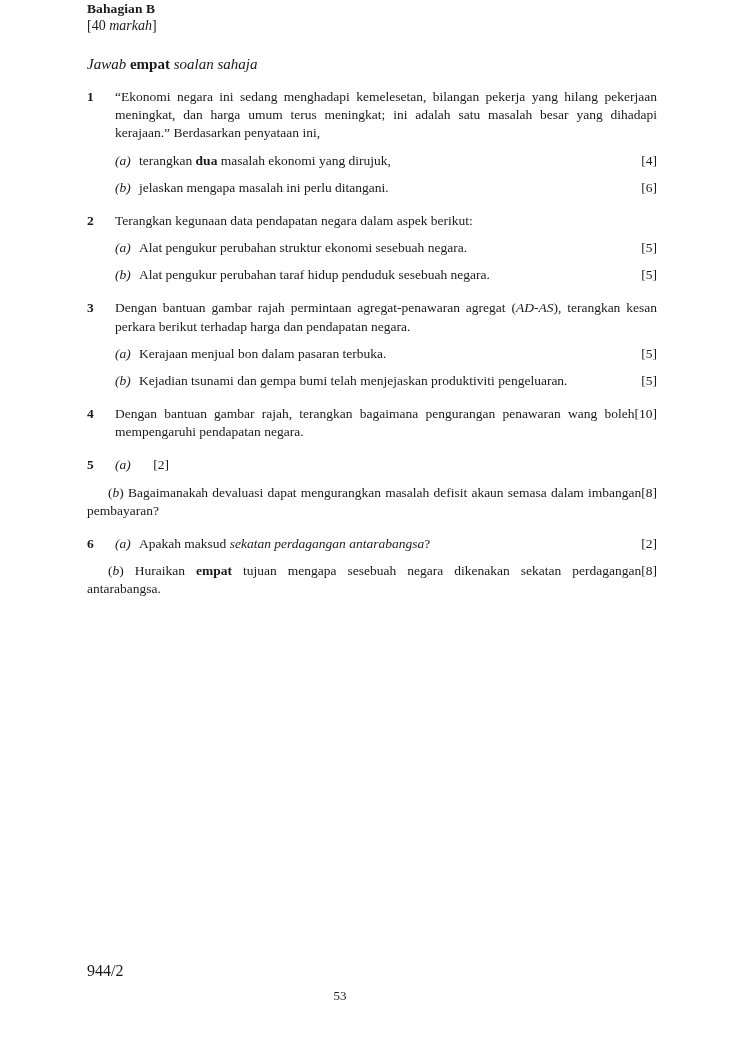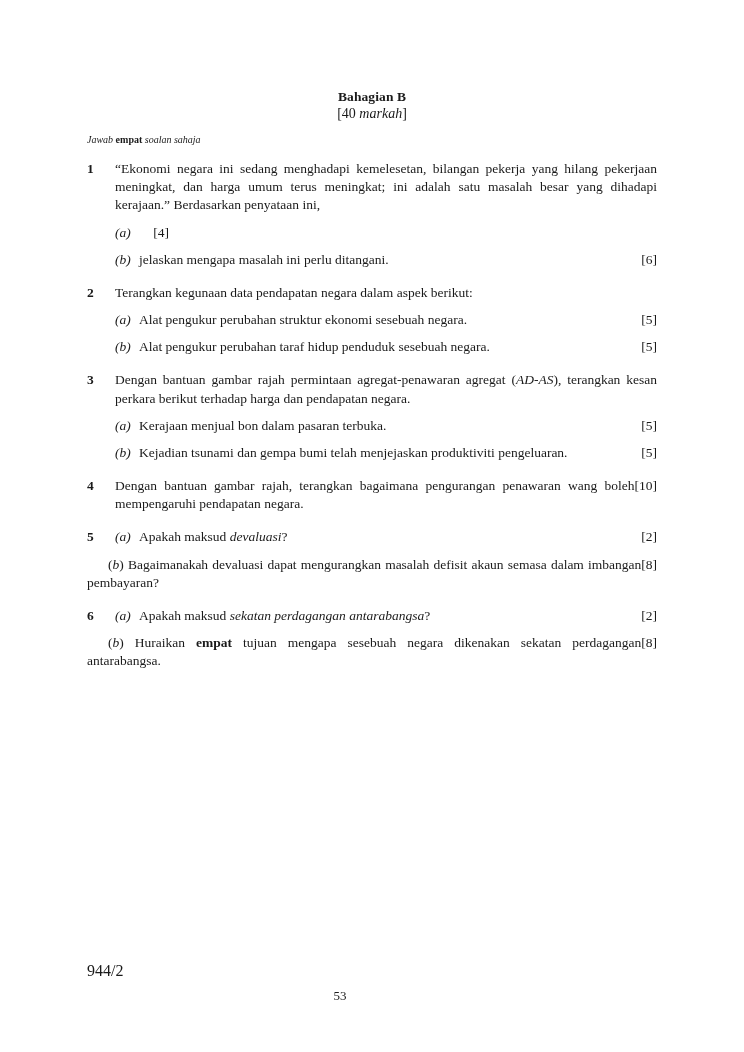--- a/index.html
+++ b/index.html
@@ -18,38 +18,37 @@
   .page {
     position: absolute;
     left: 87px;
     top: 0;
     width: 570px;
     height: 1052px;
   }
 
   
   .header {
-    text-align: center;
-    padding-top: 88px;
+    text-align: left;
     line-height: 1.28;
   }
   .header-title {
     font-size: 13.5px;
     font-weight: bold;
     letter-spacing: 0.1px;
   }
   .header-marks {
     font-size: 14px;
   }
   .header-marks .it { font-style: italic; }
 
   
   .instruction {
-    margin-top: 11px;
-    font-size: 10px;
+    margin-top: 21px;
+    font-size: 15px;
     font-style: italic;
   }
   .instruction b { font-weight: bold; font-style: normal; }
 
   
   .q-block {
     margin-top: 15px;
     font-size: 13.5px;
     line-height: 1.345;
   }
@@ -142,20 +141,21 @@
   </div>
 
   <div class="instruction"><span>Jawab </span><b>empat</b><span> soalan sahaja</span></div>
 
   <div class="q-block">
     <div class="q-stem">
       <span class="q-num">1</span><span>“Ekonomi negara ini sedang menghadapi kemelesetan, bilangan pekerja yang hilang pekerjaan meningkat, dan harga umum terus meningkat; ini adalah satu masalah besar yang dihadapi kerajaan.” Berdasarkan penyataan ini,</span>
     </div>
     <div class="sub">
       <span class="sub-label">(<span class="it">a</span>)</span>
+      <span class="sub-text"><span>terangkan </span><b>dua</b><span> masalah ekonomi yang dirujuk,</span></span>
       <span class="marks">[4]</span>
     </div>
     <div class="sub">
       <span class="sub-label">(<span class="it">b</span>)</span>
       <span class="sub-text"><span>jelaskan mengapa masalah ini perlu ditangani.</span><b></b><span></span></span>
       <span class="marks">[6]</span>
     </div>
   </div>
 
   <div class="q-block">
@@ -193,21 +193,20 @@
   <div class="q-block">
     <div class="q-stem clearfix">
       <span class="stem-marks">[10]</span><span class="q-num">4</span><span>Dengan bantuan gambar rajah, terangkan bagaimana pengurangan penawaran wang boleh mempengaruhi pendapatan negara.</span>
     </div>
   </div>
 
   <div class="q-block">
     <div class="sub" style="padding-left:0; margin-top:0;">
       <span class="sub-label bd" style="width:28px; font-style:normal;">5</span>
       <span class="sub-label">(<span class="it">a</span>)</span>
-      <span class="sub-text"><span>Apakah maksud </span><span class="it">devaluasi</span><span>?</span></span>
       <span class="marks">[2]</span>
     </div>
     <div class="sub-para clearfix">
       <span class="marks-tail">[8]</span><span class="lbl"><span class="paren">(</span><span>b</span><span class="paren">)</span></span>&nbsp;<span>Bagaimanakah devaluasi dapat mengurangkan masalah defisit akaun semasa dalam imbangan pembayaran?</span>
     </div>
   </div>
 
   <div class="q-block">
     <div class="sub" style="padding-left:0; margin-top:0;">
       <span class="sub-label bd" style="width:28px; font-style:normal;">6</span>

